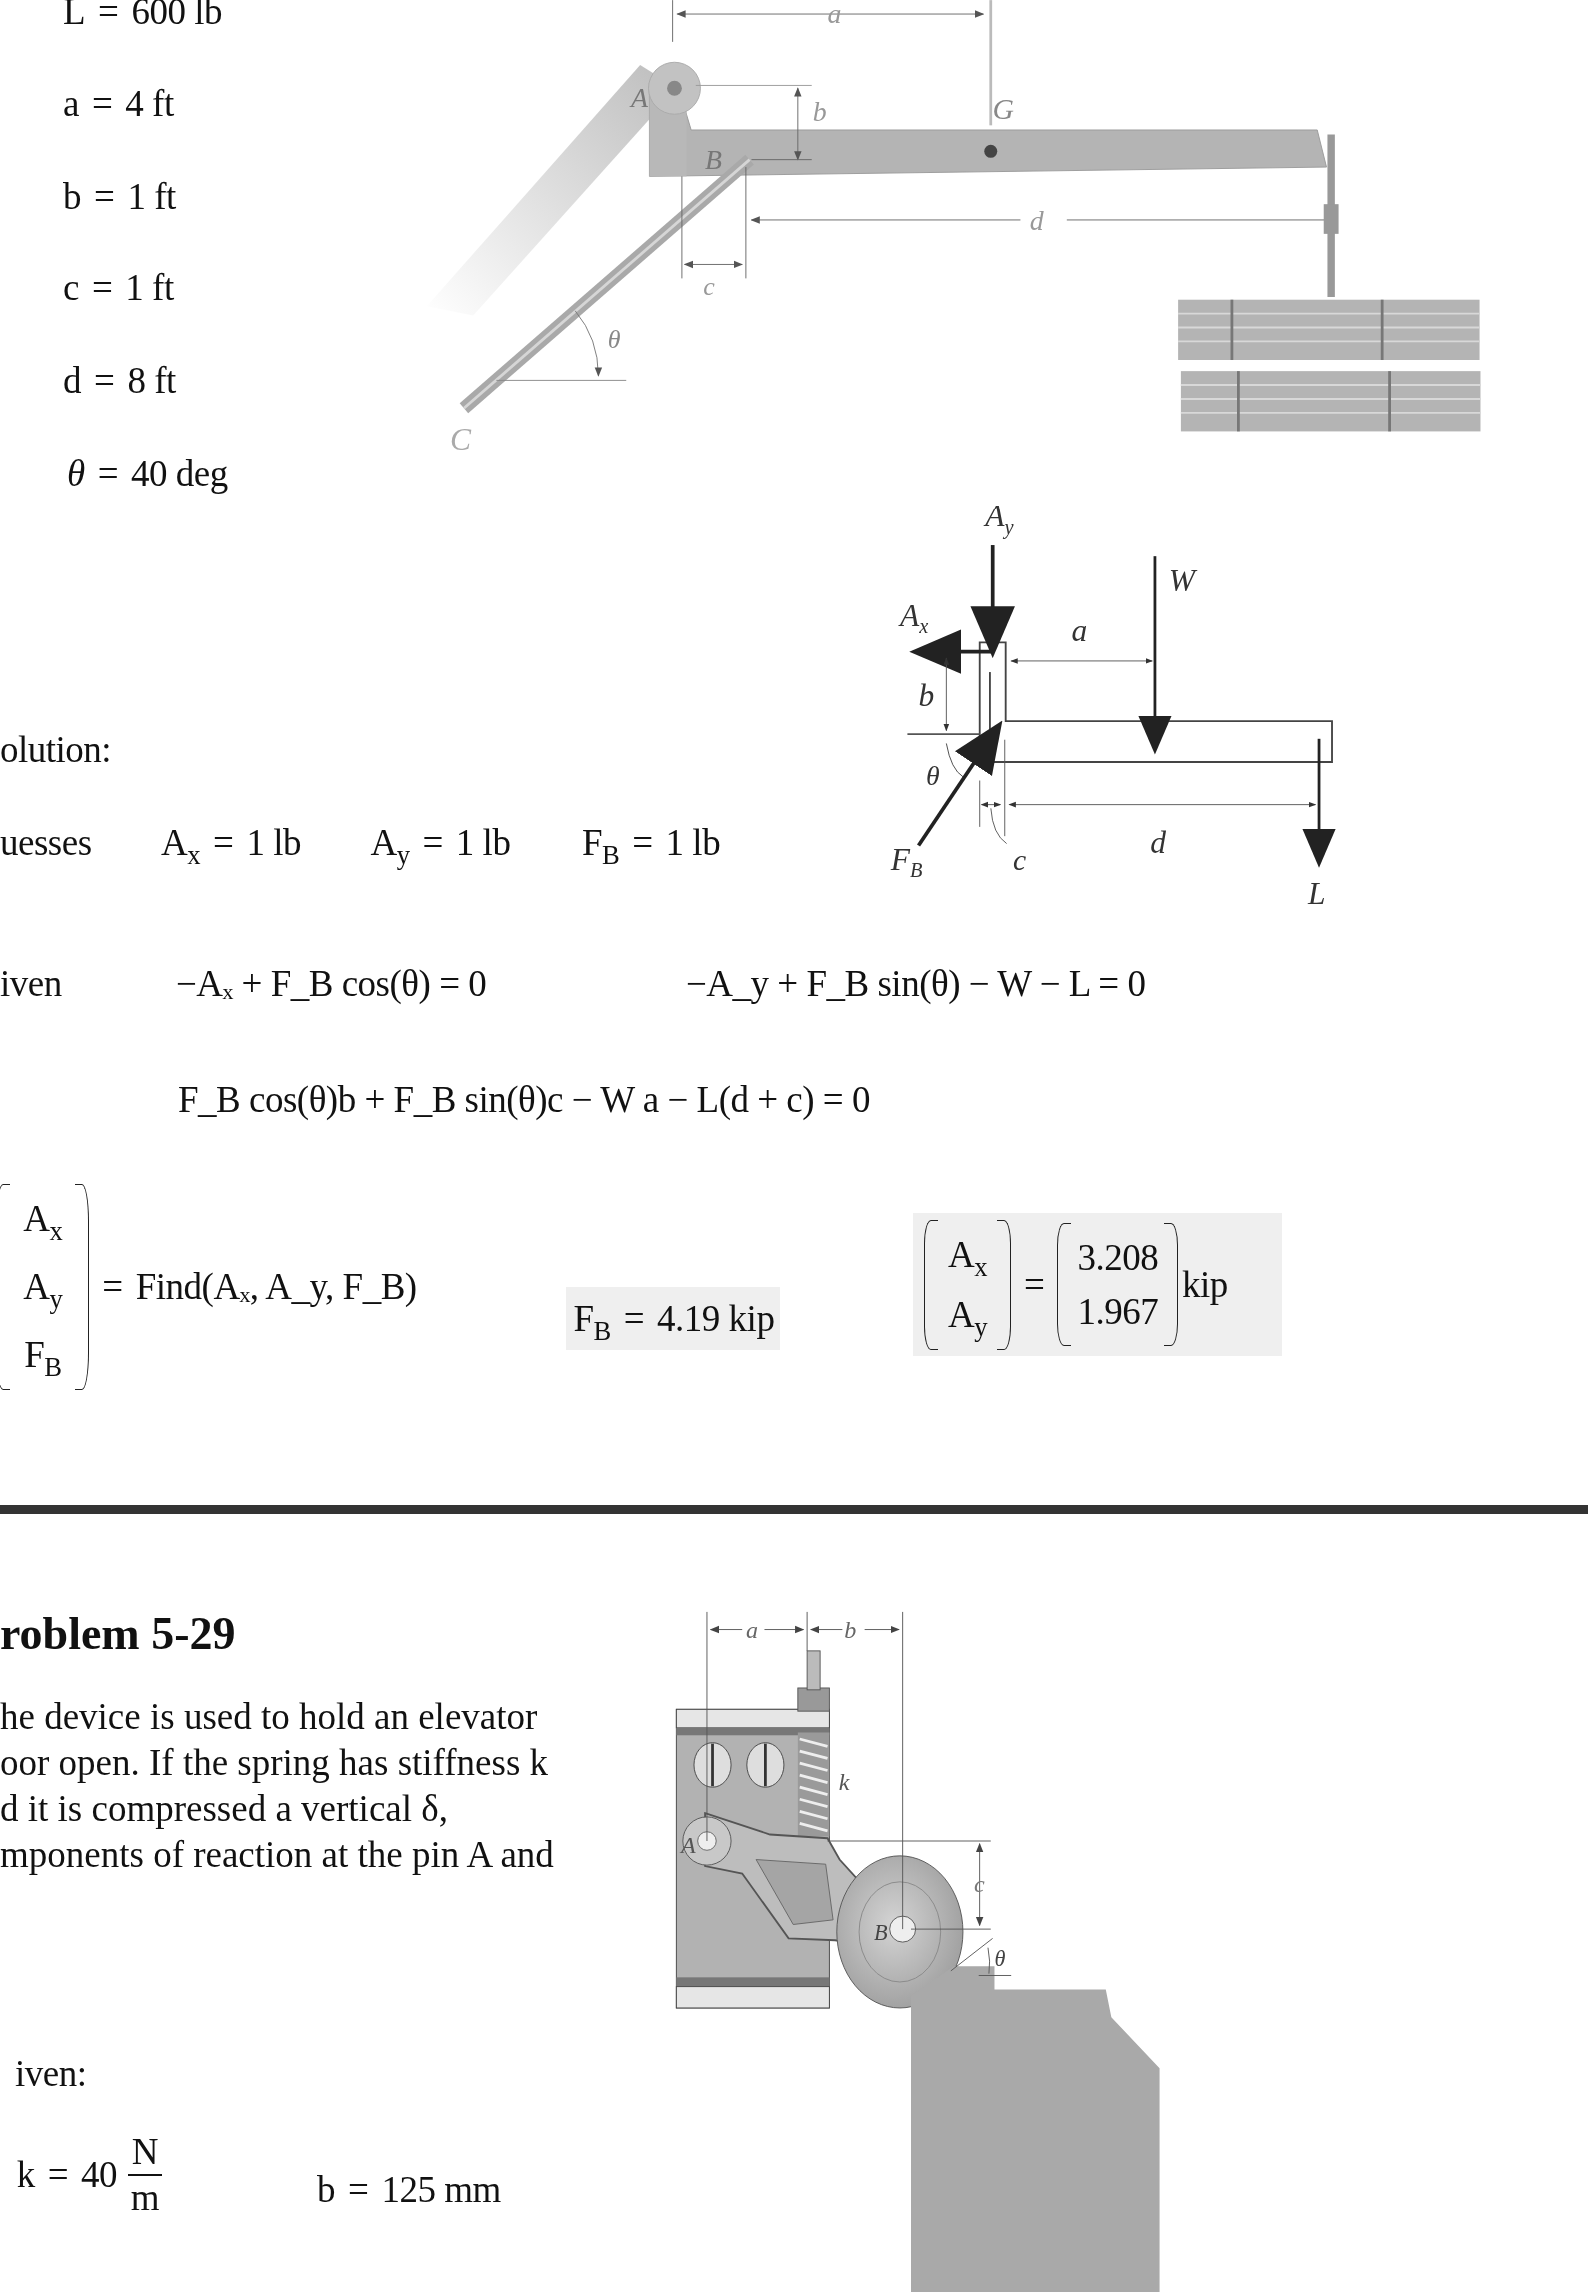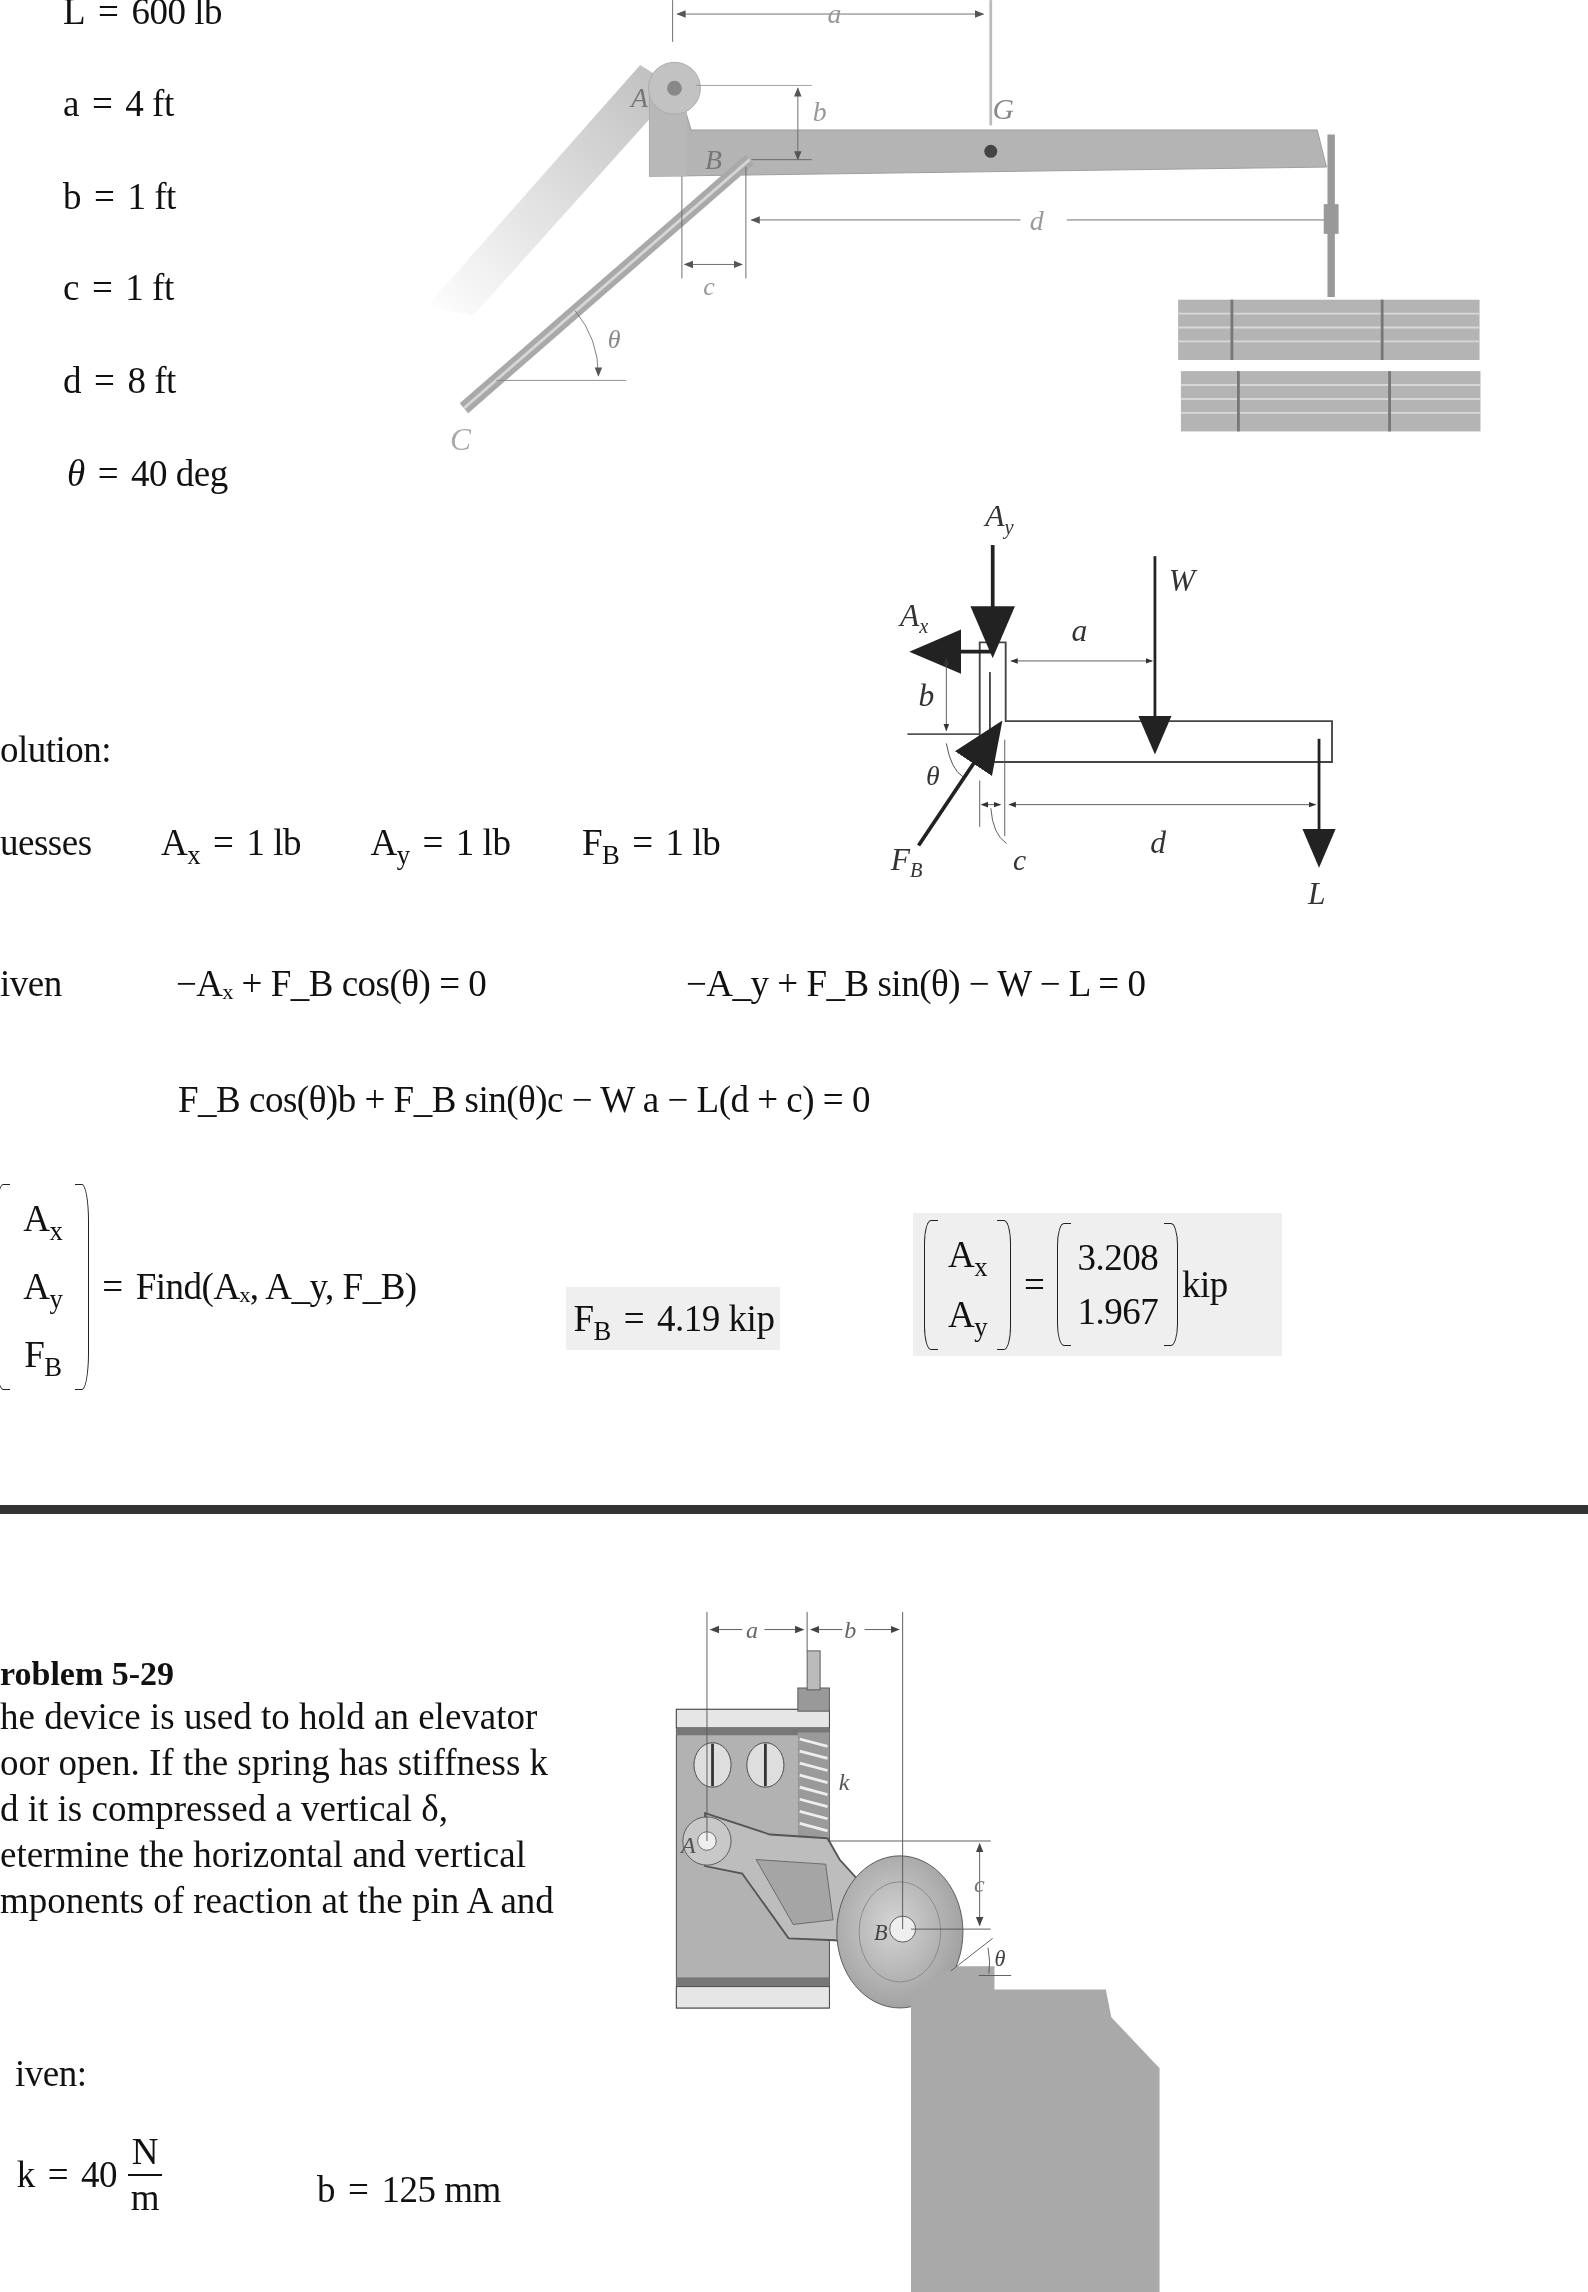--- a/index.html
+++ b/index.html
@@ -214,27 +214,26 @@
   <span class="col" style="height:109px; width:93px;">
     <span>3.208</span>
     <span>1.967</span>
   </span>
   <span class="rp" style="height:121px;"></span>
   <span style="margin-left:3.7px;">kip</span>
 </div>
 
 <div class="divider"></div>
 
-<div class="abs" style="left:0; top:1607px; font-size:34px; font-weight:bold;margin-top:48px;">roblem 5-29</div>
+<div class="abs" style="left:0; top:1607px; font-size:46px; font-weight:bold;">roblem 5-29</div>
 
 <div class="abs txt" style="left:0; top:1694px;">
   <div>he device is used to hold an elevator</div>
   <div>oor open. If the spring has stiffness k</div>
   <div>d it is compressed a vertical δ,</div>
-  <div>etermine the horizontal and vertical</div>
   <div>mponents of reaction at the pin A and</div>
 </div>
 
 <div class="abs math" style="left:15px; top:2055px;">iven:</div>
 
 <div class="abs math" style="left:16.7px; top:2133px; display:flex; align-items:center;">
   <span>k</span>
     <span class="eq">=</span>
     <span>40</span>
   <span class="frac">

